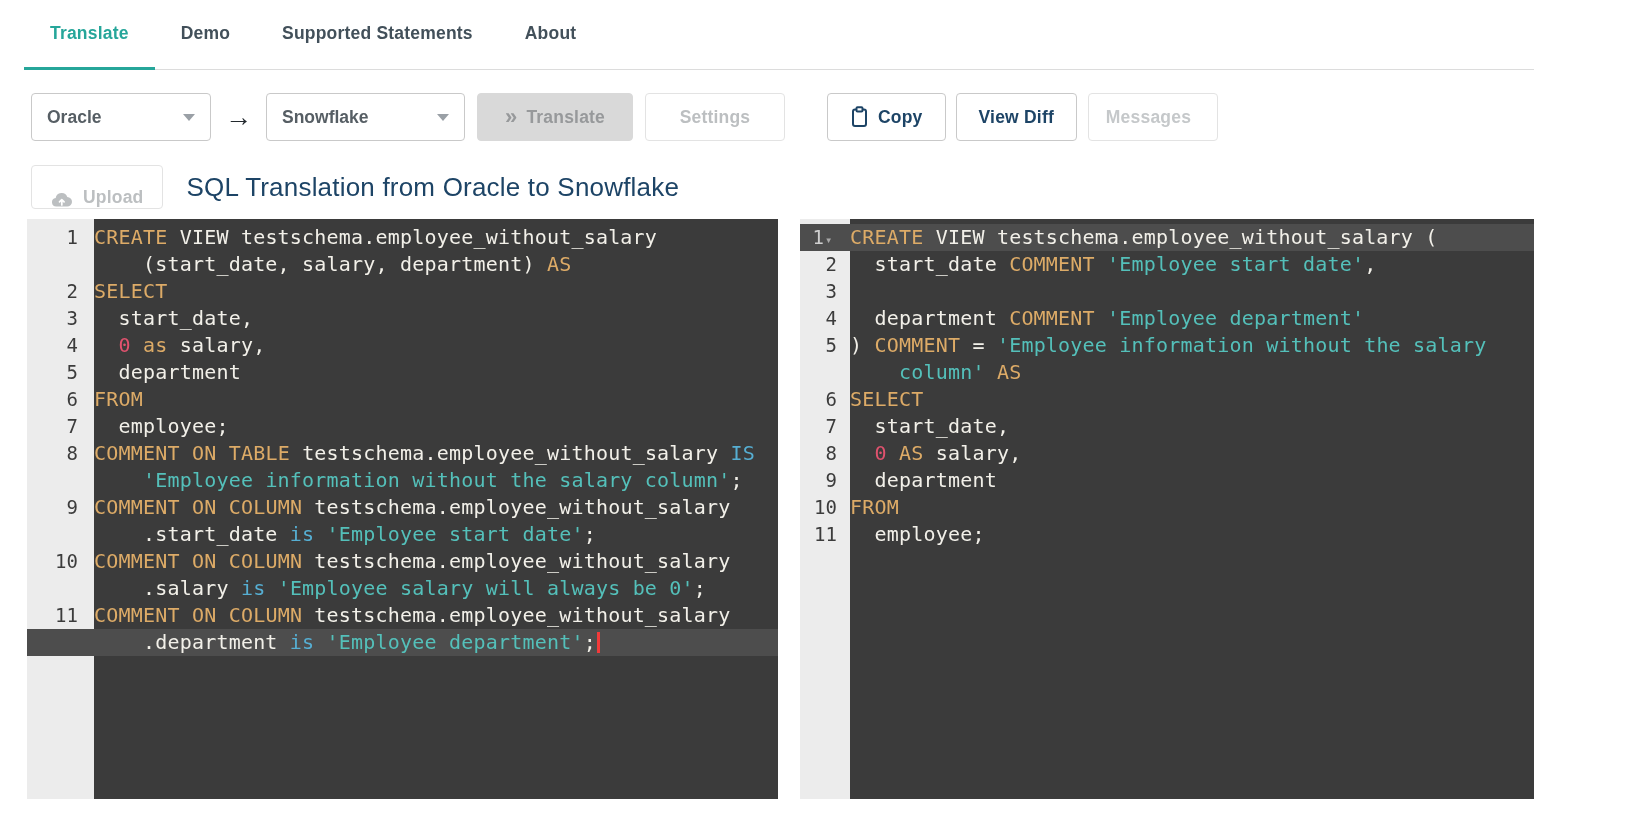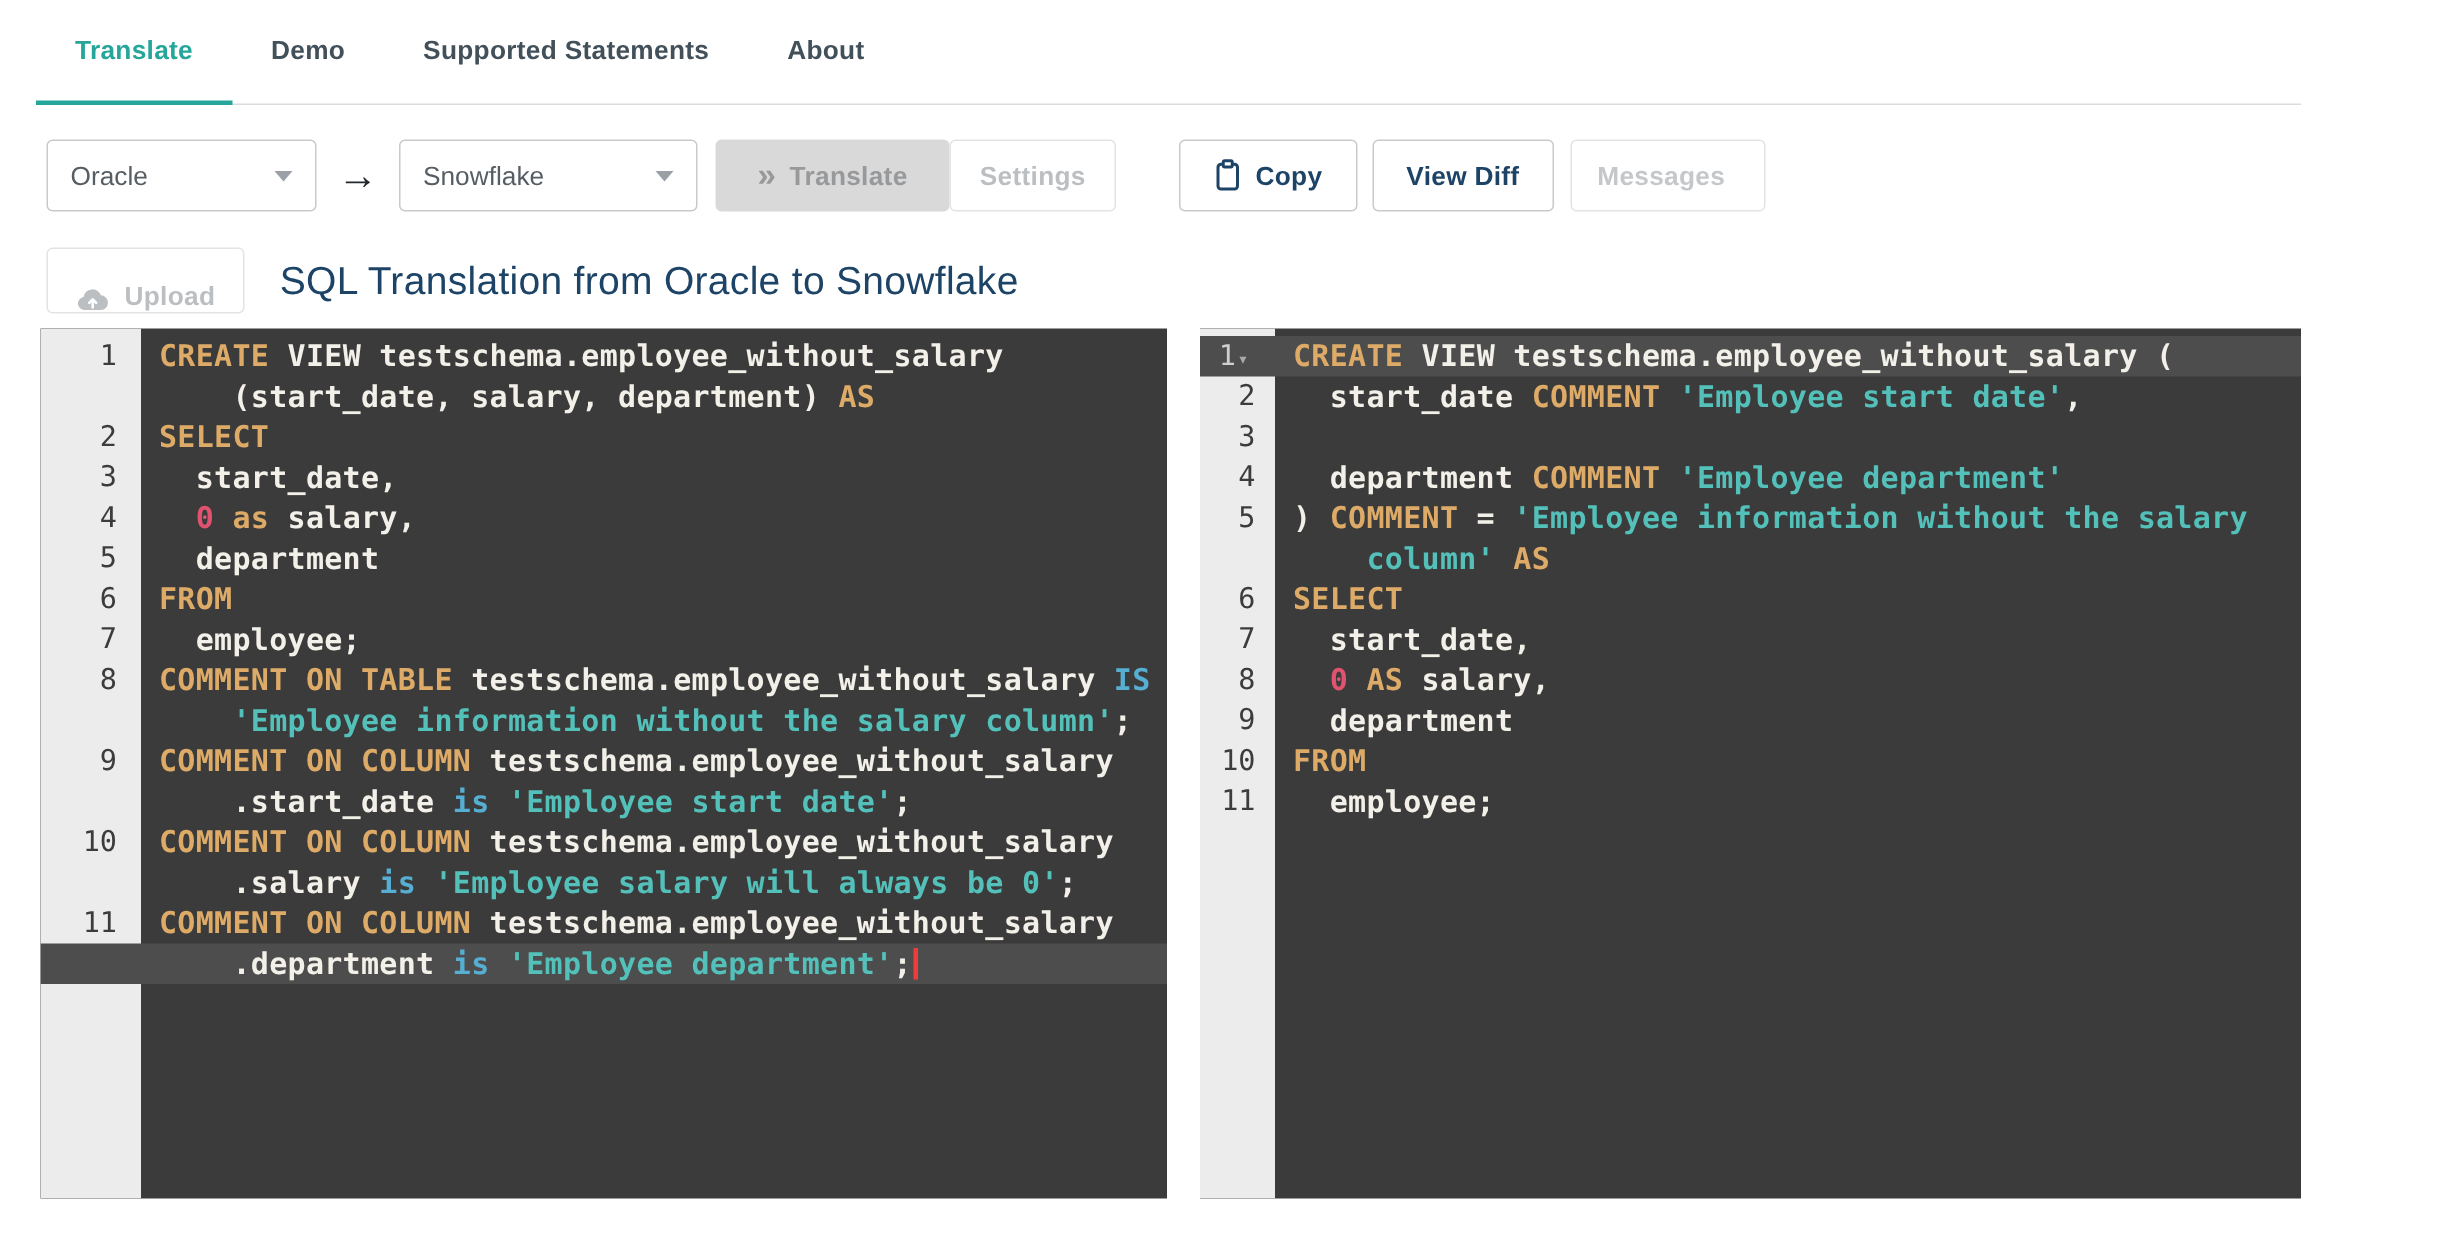--- a/index.html
+++ b/index.html
@@ -18,35 +18,35 @@
     font-size:17.5px; font-weight:600; color:#42505a;
     border-bottom:3px solid transparent; margin-bottom:-1px; cursor:pointer;
     letter-spacing:.2px;
   }
   .tab.active { color:var(--accent,#26a69a); border-bottom-color:var(--accent,#26a69a); }
   
   .toolbar { display:flex; align-items:center; margin:23px 0 0 31px; }
   .select {
     height:48px; background:#fff; border:1px solid #c9c9c9; border-radius:4px;
     display:flex; align-items:center; justify-content:space-between;
-    padding:0 15px; font-size:17.5px; color:#565e64; cursor:pointer;
+    padding:0 15px; font-size:17.5px; color:#565e64; cursor:pointer;font-weight:bold;
   }
   .select.src { width:180px; }
   .select.tgt { width:199px; }
   .chev { width:0; height:0; border-left:6px solid transparent; border-right:6px solid transparent; border-top:7px solid #9aa0a6; }
   .arrow { font-size:27px; color:#23292e; margin:0 14px; }
   .btn {
     height:48px; border-radius:4px; font-size:17.5px; font-weight:600;
     display:inline-flex; align-items:center; justify-content:center; gap:9px;
     padding:0 22px; background:#fff; border:1px solid #cfcfcf; cursor:pointer;
     font-family:inherit; letter-spacing:.2px;
   }
   .btn-translate { background:#d9d9d9; border:1px solid #d9d9d9; color:#97999b; width:156px; margin-left:12px; }
   .btn-translate .dbl { font-size:22px; line-height:1; }
-  .btn-settings { color:#bcbfc1; border-color:#e3e3e3; width:111px; }
+  .btn-settings { color:#bcbfc1; border-color:#e3e3e3; margin-left:12px; width:140px; }
   .btn-copy { color:var(--navy,#1d4466); border-color:#c9c9c9; margin-left:42px; font-weight:700; }
   .btn-diff { color:var(--navy,#1d4466); border-color:#c9c9c9; margin-left:10px; font-weight:700; }
   .btn-messages { color:#c5c8ca; border-color:#e3e3e3; margin-left:11px; width:130px;padding-left:13px; }
   
   .subheader { display:flex; align-items:center; margin:24px 0 0 31px; }
   .btn-upload { height:44px; color:#bcbfc1; border-color:#e3e3e3; padding:0 18px;align-items:flex-end; }
   .page-title { font-size:26px; font-weight:400; color:var(--navy,#1d4466); margin-left:24px; letter-spacing:.2px; }
   
   .editors { display:flex; margin:10px 0 0 27px; gap:22px; height:580px; }
   .pane { position:relative; background:var(--editor-bg,#3b3b3b); overflow:hidden; }
@@ -61,21 +61,21 @@
     display:flex; height:27px; line-height:27px;
     font-family:"DejaVu Sans Mono", monospace; font-size:20px;
   }
   .crow.active { background:var(--active-line,#4d4d4d); }
   .gut {
     flex:0 0 var(--gw); width:var(--gw); text-align:right;
     padding-right:16px; color:var(--gutter-text,#3c3c3c); font-size:19px;
   }
   .pane-right .gut { padding-right:13px; }
   .crow.active .gut { color:#cfcfcf; }
-  .code { white-space:pre; padding-left:12px; color:var(--tok-def,#f2f0e9); letter-spacing:.2px; overflow:hidden;font-weight:bold; }
+  .code { white-space:pre; padding-left:0; color:var(--tok-def,#f2f0e9); letter-spacing:.2px; overflow:hidden; }
   .tk-def { color:var(--tok-def,#f2f0e9); }
   .tk-kw  { color:var(--tok-kw,#ddab67); }
   .tk-str { color:var(--tok-str,#54c0ba); }
   .tk-kw2 { color:var(--tok-kw2,#56aed2); }
   .tk-num { color:var(--tok-num,#e0526e); }
   .cursor { display:inline-block; width:3px; height:21px; background:var(--cursor,#f23a3a); vertical-align:-4px; margin-left:1px; }
   .fold { font-size:12px; color:#a8a8a8; display:inline-block; width:12px; text-align:left; margin-left:1px; }
   svg { display:block; }
 </style>
 </head>

